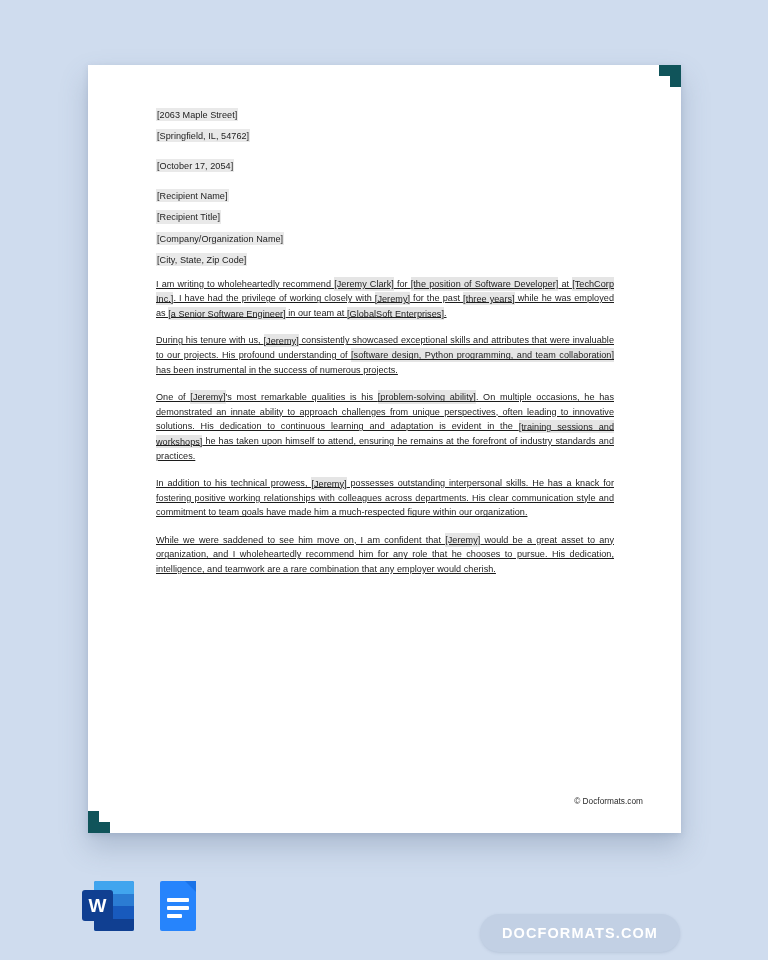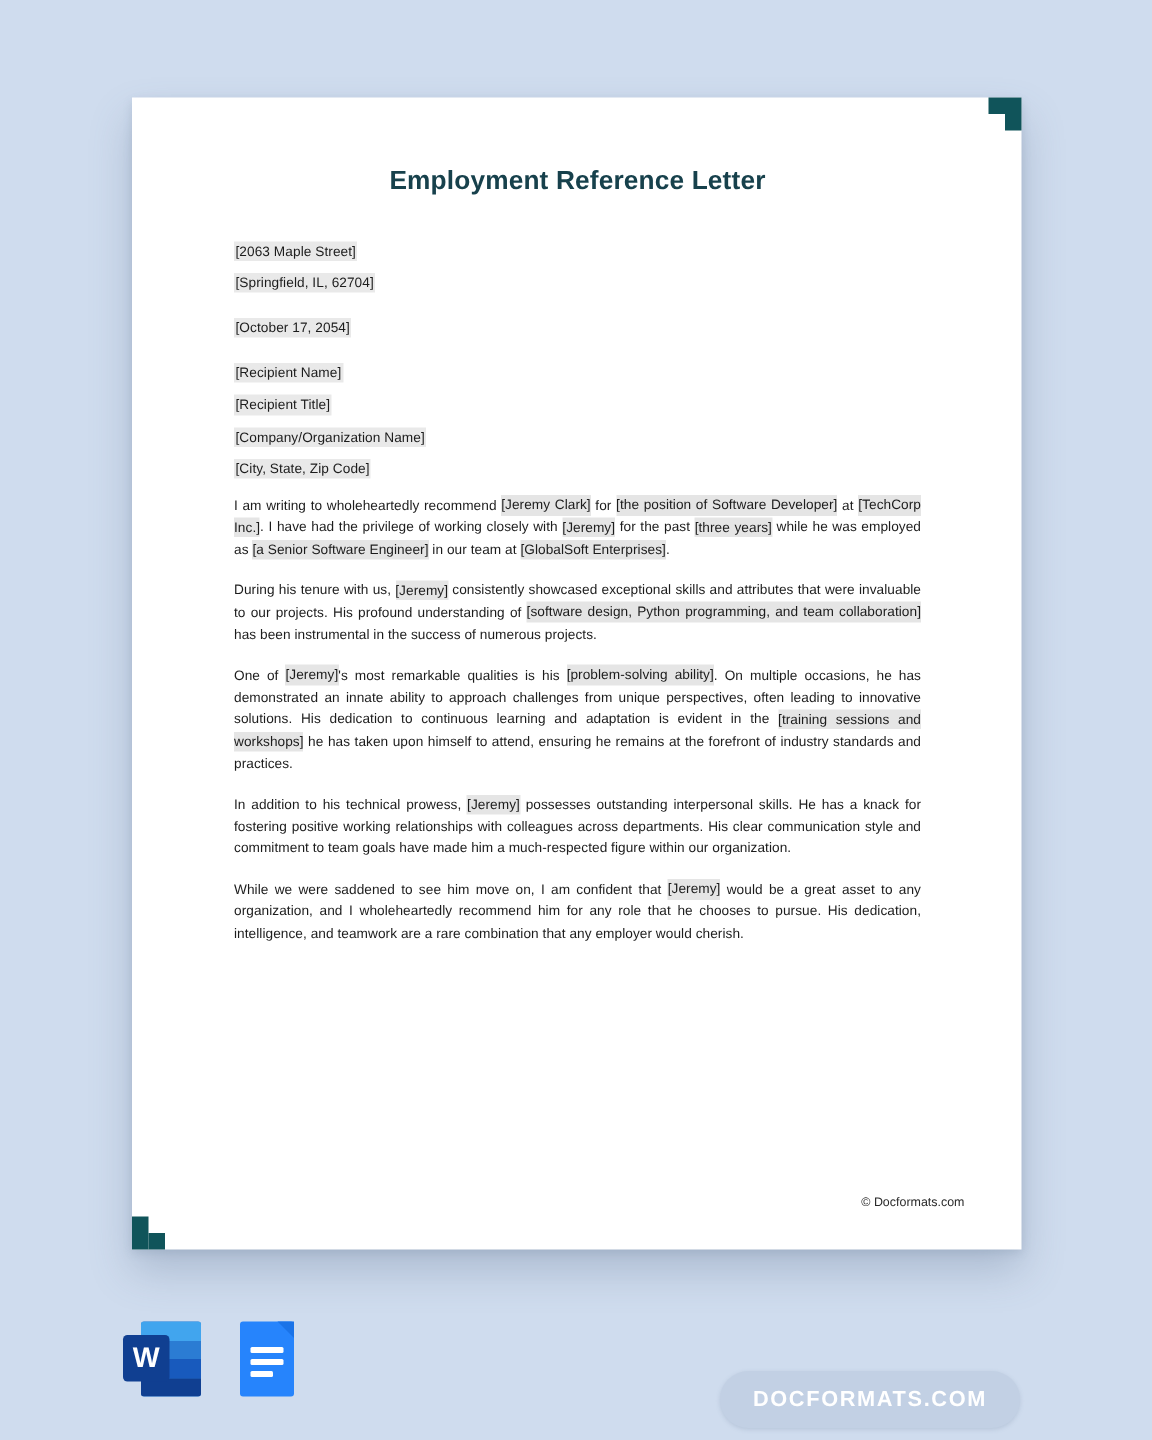--- a/index.html
+++ b/index.html
@@ -92,20 +92,21 @@
   }
   #salutation .hl { background: #e9e9e9; padding: 1.5px 1px 2px 1px; }
 
   .para {
     font-size: 9.1px;
     color: #1c1c1c;
     line-height: 1.62;
     text-align: justify;
     margin: 0 0 12.5px 0;
     letter-spacing: 0.04px;
+    text-decoration: underline;
   }
   .para .hl {
     background: #e5e5e5;
     padding: 1.5px 0 2px 0;
   }
 
   #doc-footer {
     position: absolute;
     right: 38px;
     bottom: 27px;
@@ -207,28 +208,27 @@
 </head>
 <body>
 
 <div id="page-sheet">
 
   <div class="corner" id="corner-tr"></div>
   <div class="corner" id="corner-bl"></div>
 
   <div id="doc-body">
 
-    <h1 id="doc-title">Employment Reference Letter</h1>
 
     <div>
       <div class="addr-line">
         <span class="hl">[2063 Maple Street]</span>
       </div>
       <div class="addr-line gap-after">
-        <span class="hl">[Springfield, IL, 62704]</span>
+        <span class="hl">[Springfield, IL, 54762]</span>
       </div>
     </div>
 
     <div class="addr-line gap-after">
       <span class="hl">[October 17, 2054]</span>
     </div>
 
     <div>
       <div class="addr-line">
         <span class="hl">[Recipient Name]</span>

